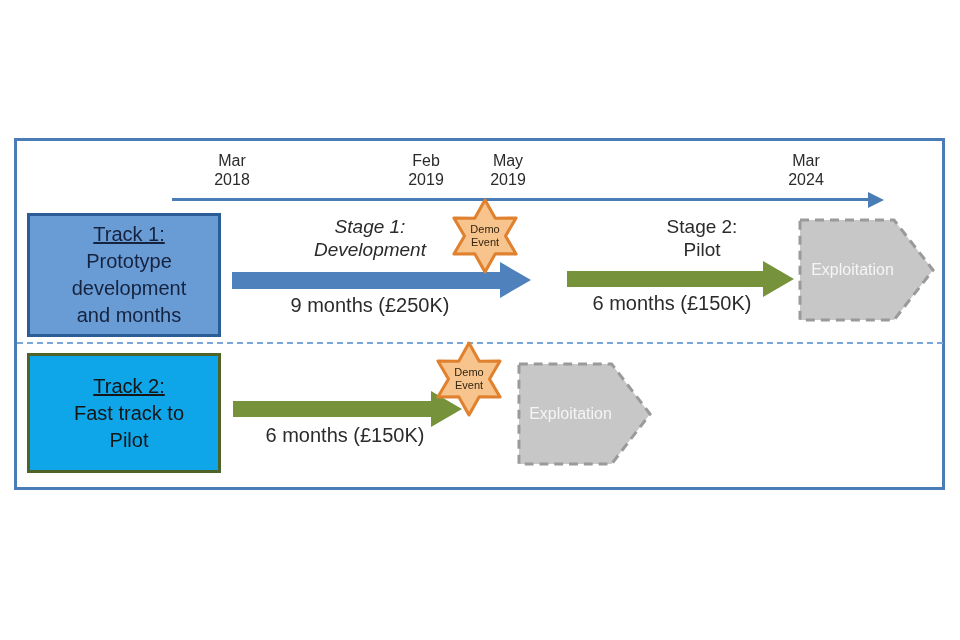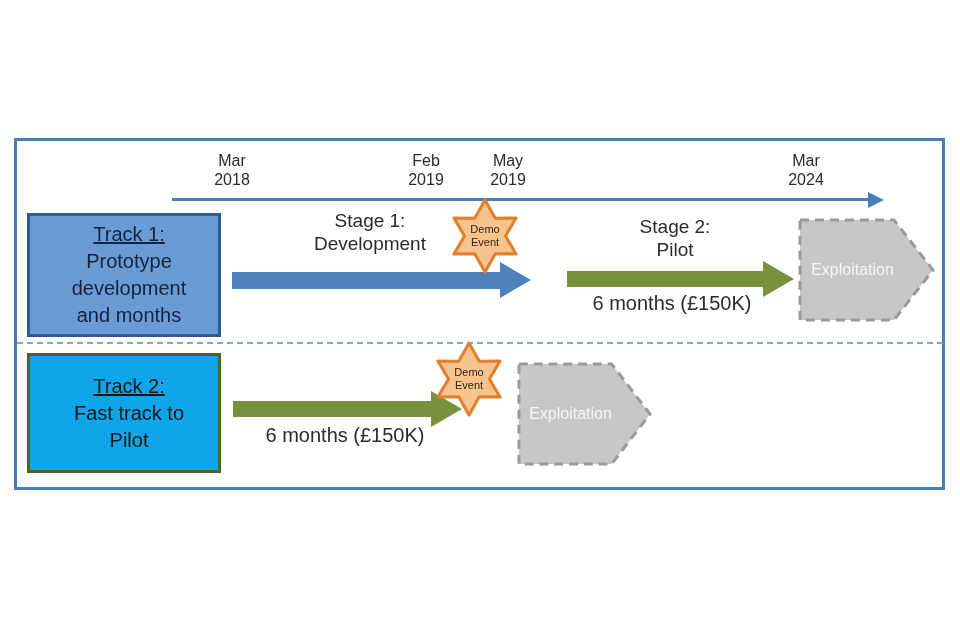--- a/index.html
+++ b/index.html
@@ -88,29 +88,30 @@
 
   <div class="divider"></div>
 
   <div class="track-box track1-box">
     <div class="track-title">Track 1:</div>
     <div>Prototype</div>
     <div>development</div>
     <div>and months</div>
   </div>
 
-  <div class="stage-label" style="left:280px; top:209px; width:180px;">
+  <div class="stage-label" style="left:280px; top:215px; width:180px;font-style:italic;">
     <div>Stage 1:</div>
     <div>Development</div>
   </div>
 
   <div class="shaft blue" style="left:232px; top:272px; width:269px; height:17px;"></div>
   <div class="head blue-head" style="left:500px; top:262px;"></div>
+  <div class="duration" style="left:250px; top:294px; width:240px;">9 months (£250K)</div>
 
-  <div class="stage-label" style="left:585px; top:215px; width:180px;">
+  <div class="stage-label" style="left:612px; top:215px; width:180px;">
     <div>Stage 2:</div>
     <div>Pilot</div>
   </div>
 
   <div class="shaft green" style="left:567px; top:271px; width:196px; height:16px;"></div>
   <div class="head green-head" style="left:763px; top:261px;"></div>
   <div class="duration" style="left:552px; top:292px; width:240px;">6 months (£150K)</div>
 
   <div class="star" style="left:444px; top:198px;">
     <svg viewBox="0 0 80 74" preserveAspectRatio="none">

